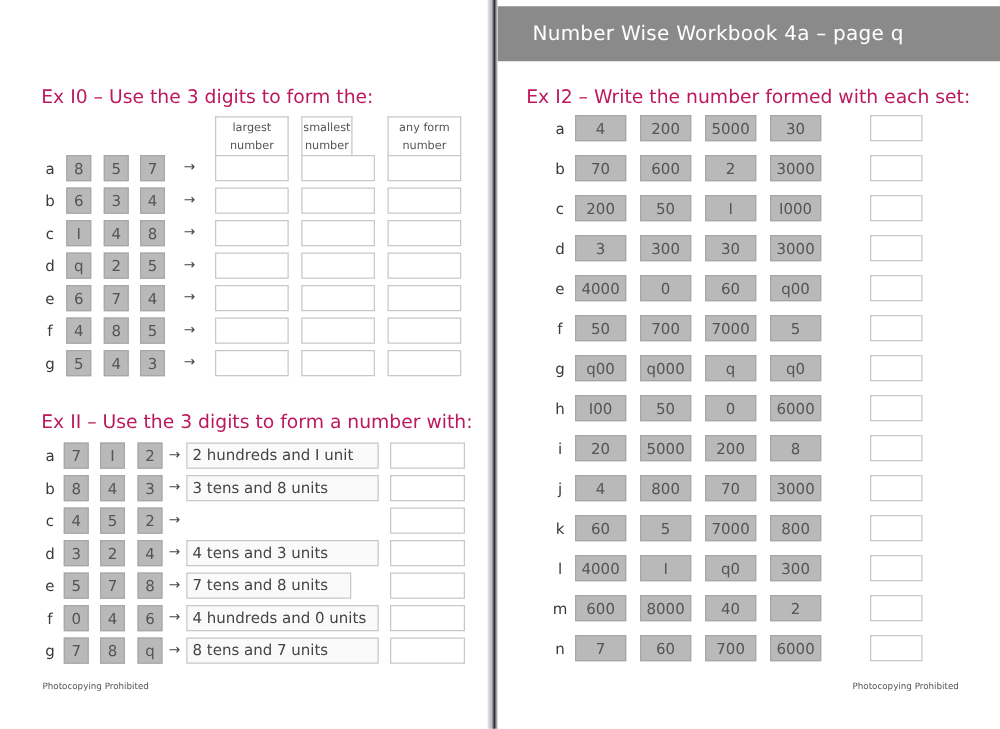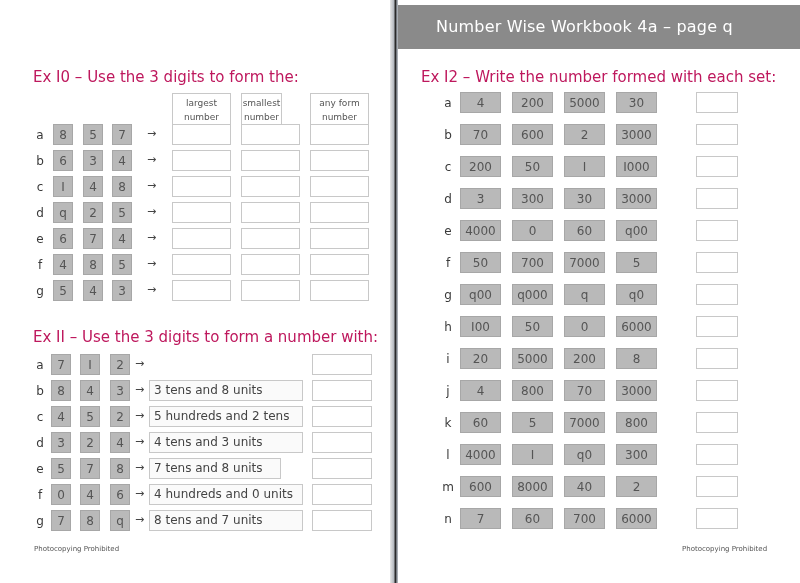--- a/index.html
+++ b/index.html
@@ -11,21 +11,21 @@
   }
   .page { position:absolute; top:0; height:583px; background:#ffffff; overflow:hidden; }
   .page-left { left:0; width:392px; }
   .page-right { left:398px; width:402px; }
   .gutter { position:absolute; top:0; left:390px; width:10px; height:583px;
     background:linear-gradient(90deg,#e8e8e8 0%,#b8bcc2 35%,#2a2a2a 55%,#9aa0a8 70%,#f2f2f2 100%); }
   .topshadow { position:absolute; top:0; left:0; width:800px; height:6px; background:#5a5a5a; }
   .header { position:absolute; top:5px; height:44px; background:#8a8a8a; color:#ffffff;
     font-size:16px; line-height:44px; letter-spacing:0.2px; }
   .page-left .header { left:0; width:388px; padding-left:50px; box-sizing:border-box; }
-  .page-right .header { left:0; width:402px; padding-left:38px; box-sizing:border-box; }
+  .page-right .header { left:0; width:402px; padding-left:28px; box-sizing:border-box; }
   .ex-title { position:absolute; font-size:15px; color:#be185d; white-space:nowrap; }
   .row { position:absolute; height:22px; }
   .letter { position:absolute; left:0; top:0; width:12px; font-size:12px; line-height:22px; text-align:center; color:#3a3a3a; }
   .digit { position:absolute; top:0; width:20px; height:21px; background:#b9b9b9; border:1px solid #a7a7a7;
     font-size:12px; line-height:21px; text-align:center; color:#555; box-sizing:border-box; }
   .arrow { position:absolute; top:0; font-size:11px; line-height:20px; color:#444; }
   .ansbox { position:absolute; top:0; height:21px; border:1.5px solid #c8c8c8; background:#fff; box-sizing:border-box; }
   .colhead { position:absolute; border:1.5px solid #c8c8c8; border-bottom:1px solid #d0d0d0; box-sizing:border-box;
     font-size:9px; color:#555; text-align:center; line-height:14px; padding-top:2px; }
   .desc { position:absolute; top:0; height:21px; border:1.5px solid #c8c8c8; box-sizing:border-box;
@@ -129,38 +129,38 @@
       </div>
     </div>
   <div class="ex-title" style="left:33px; top:328px;">Ex II – Use the 3 digits to form a number with:</div>
   <div id="ex11-rows">
       <div class="row" style="left:34px; top:354px; width:340px;">
         <span class="letter">a</span>
         <span class="digit" style="left:17px;">7</span>
         <span class="digit" style="left:46px;">I</span>
         <span class="digit" style="left:76px;">2</span>
         <span class="arrow" style="left:101px;">→</span>
+        <span class="desc" style="left:115px; width:154px;">2 hundreds and I unit</span>
         <span class="ansbox" style="left:278px; width:60px;"></span>
       </div>
       <div class="row" style="left:34px; top:380px; width:340px;">
         <span class="letter">b</span>
         <span class="digit" style="left:17px;">8</span>
         <span class="digit" style="left:46px;">4</span>
         <span class="digit" style="left:76px;">3</span>
         <span class="arrow" style="left:101px;">→</span>
         <span class="desc" style="left:115px; width:154px;">3 tens and 8 units</span>
         <span class="ansbox" style="left:278px; width:60px;"></span>
       </div>
       <div class="row" style="left:34px; top:406px; width:340px;">
         <span class="letter">c</span>
         <span class="digit" style="left:17px;">4</span>
         <span class="digit" style="left:46px;">5</span>
         <span class="digit" style="left:76px;">2</span>
         <span class="arrow" style="left:101px;">→</span>
-        <span class="desc" style="left:115px; width:154px;">5 hundreds and 2 tens</span>
         <span class="ansbox" style="left:278px; width:60px;"></span>
       </div>
       <div class="row" style="left:34px; top:432px; width:340px;">
         <span class="letter">d</span>
         <span class="digit" style="left:17px;">3</span>
         <span class="digit" style="left:46px;">2</span>
         <span class="digit" style="left:76px;">4</span>
         <span class="arrow" style="left:101px;">→</span>
         <span class="desc" style="left:115px; width:154px;">4 tens and 3 units</span>
         <span class="ansbox" style="left:278px; width:60px;"></span>

